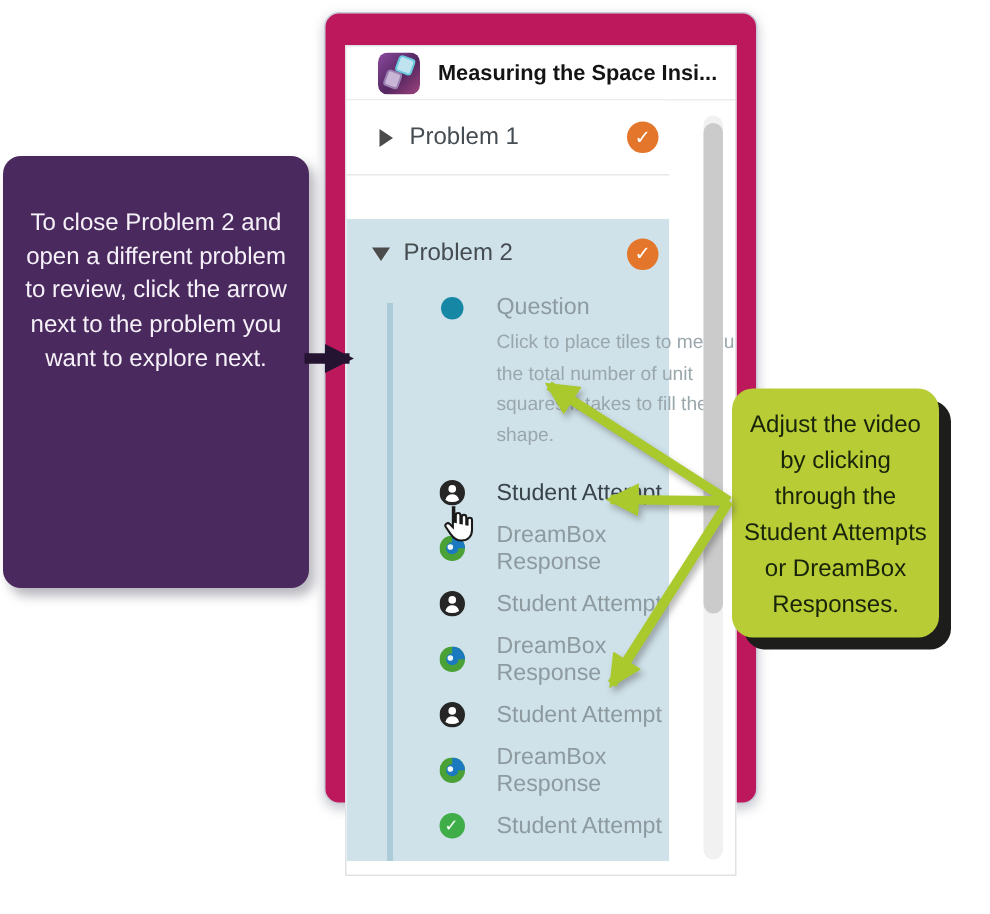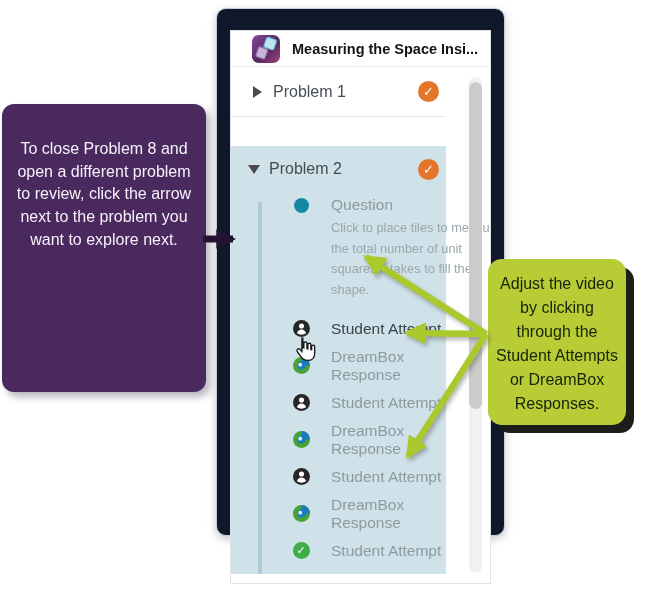--- a/index.html
+++ b/index.html
@@ -3,21 +3,21 @@
 <meta charset="utf-8">
 <style>
   * { margin:0; padding:0; box-sizing:border-box; }
   html,body { background:#ffffff; }
   body { font-family:"Liberation Sans","DejaVu Sans",sans-serif; }
   .stage { position:relative; width:660px; height:609px; background:#fff; overflow:hidden; }
 
   
   .window {
     position:absolute; left:216px; top:8px; width:289px; height:528px;
-    background:#0f172a; border:1px solid #c9cdd8; border-radius:10px;
+    background:#be185d; border:1px solid #c9cdd8; border-radius:10px;
     box-shadow:0 3px 8px rgba(110,115,135,.40); z-index:1;
   }
   .panel {
     position:absolute; left:13px; top:21px; width:261px; height:554px;
     border:1px solid #e2e1e6; background:#fff; overflow:hidden;
   }
   .panel-header {
     height:36px; border-bottom:1px solid #ececec;
     display:flex; align-items:center; padding-left:21px;
   }
@@ -235,21 +235,21 @@
       </div>
 
     </div>
   </div>
 
   <svg class="hand-cursor" viewBox="0 0 32 32">
     <path d="M11.3 2.6c1.2 0 2.1 1 2.1 2.1v9.8l1.2.2V9.3c0-1 .8-1.9 1.9-1.9s1.9.8 1.9 1.9v6.4l1.1.2v-5.1c0-1 .8-1.9 1.8-1.9 1 0 1.9.8 1.9 1.9v5.9l1 .2v-3.7c0-1 .8-1.9 1.8-1.9s1.9.8 1.9 1.9v8.2c0 5-3.3 8.6-8.6 8.6-4.5 0-6.5-1.8-8.9-5.3l-4-5.8c-.6-.9-.4-2 .4-2.7.9-.7 2.1-.6 2.9.2l2.5 2.6V4.7c0-1.2.9-2.1 2.1-2.1z" fill="#ffffff" stroke="#1a1a1a" stroke-width="1.7"></path>
   </svg>
 
   <div class="callout-purple">
-    <p>To close Problem 8 and open a different problem to review, click the arrow next to the problem you want to explore next.</p>
+    <p>To close Problem 2 and open a different problem to review, click the arrow next to the problem you want to explore next.</p>
   </div>
 
   <div class="callout-green">
     <span>Adjust the video by clicking through the Student Attempts or DreamBox Responses.</span>
   </div>
 
   <svg class="overlay" viewBox="0 0 660 609">
     <defs>
       <marker id="gh" viewBox="0 0 10 10" refX="8.5" refY="5" markerWidth="3.4" markerHeight="3.4" orient="auto">
         <path d="M0 0 L10 5 L0 10 z" fill="#a9c92c"></path>

